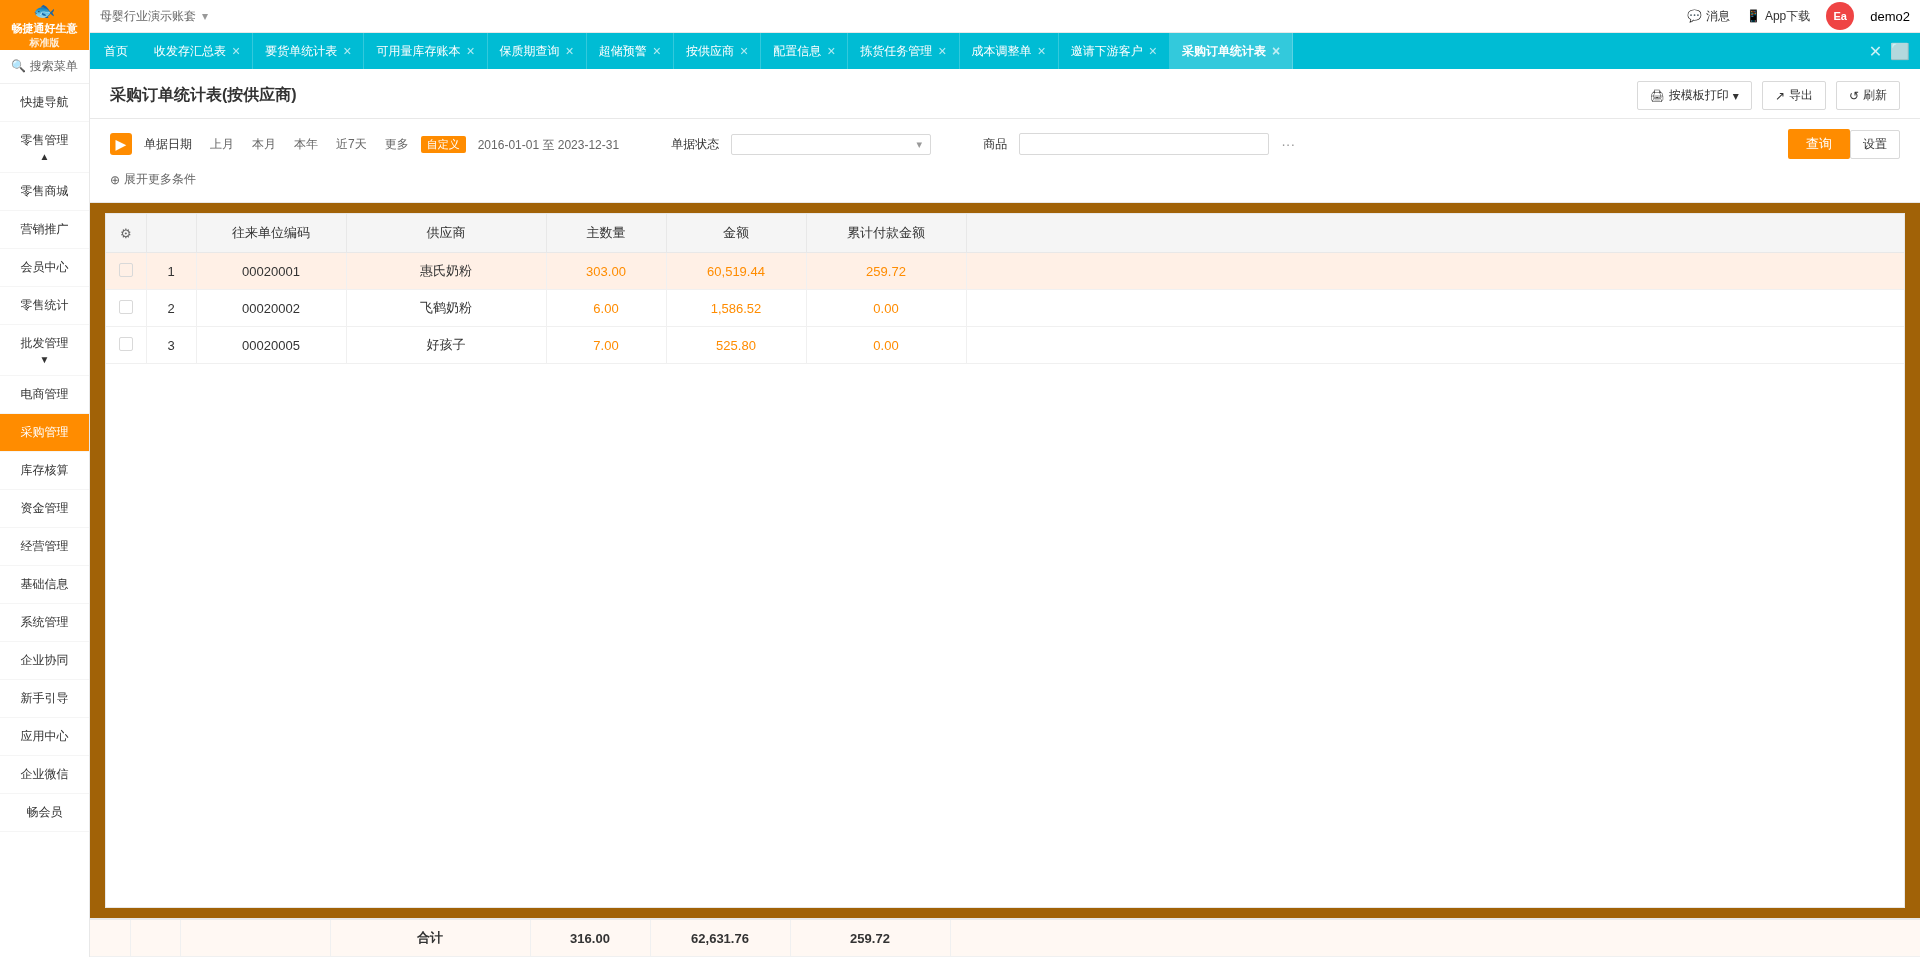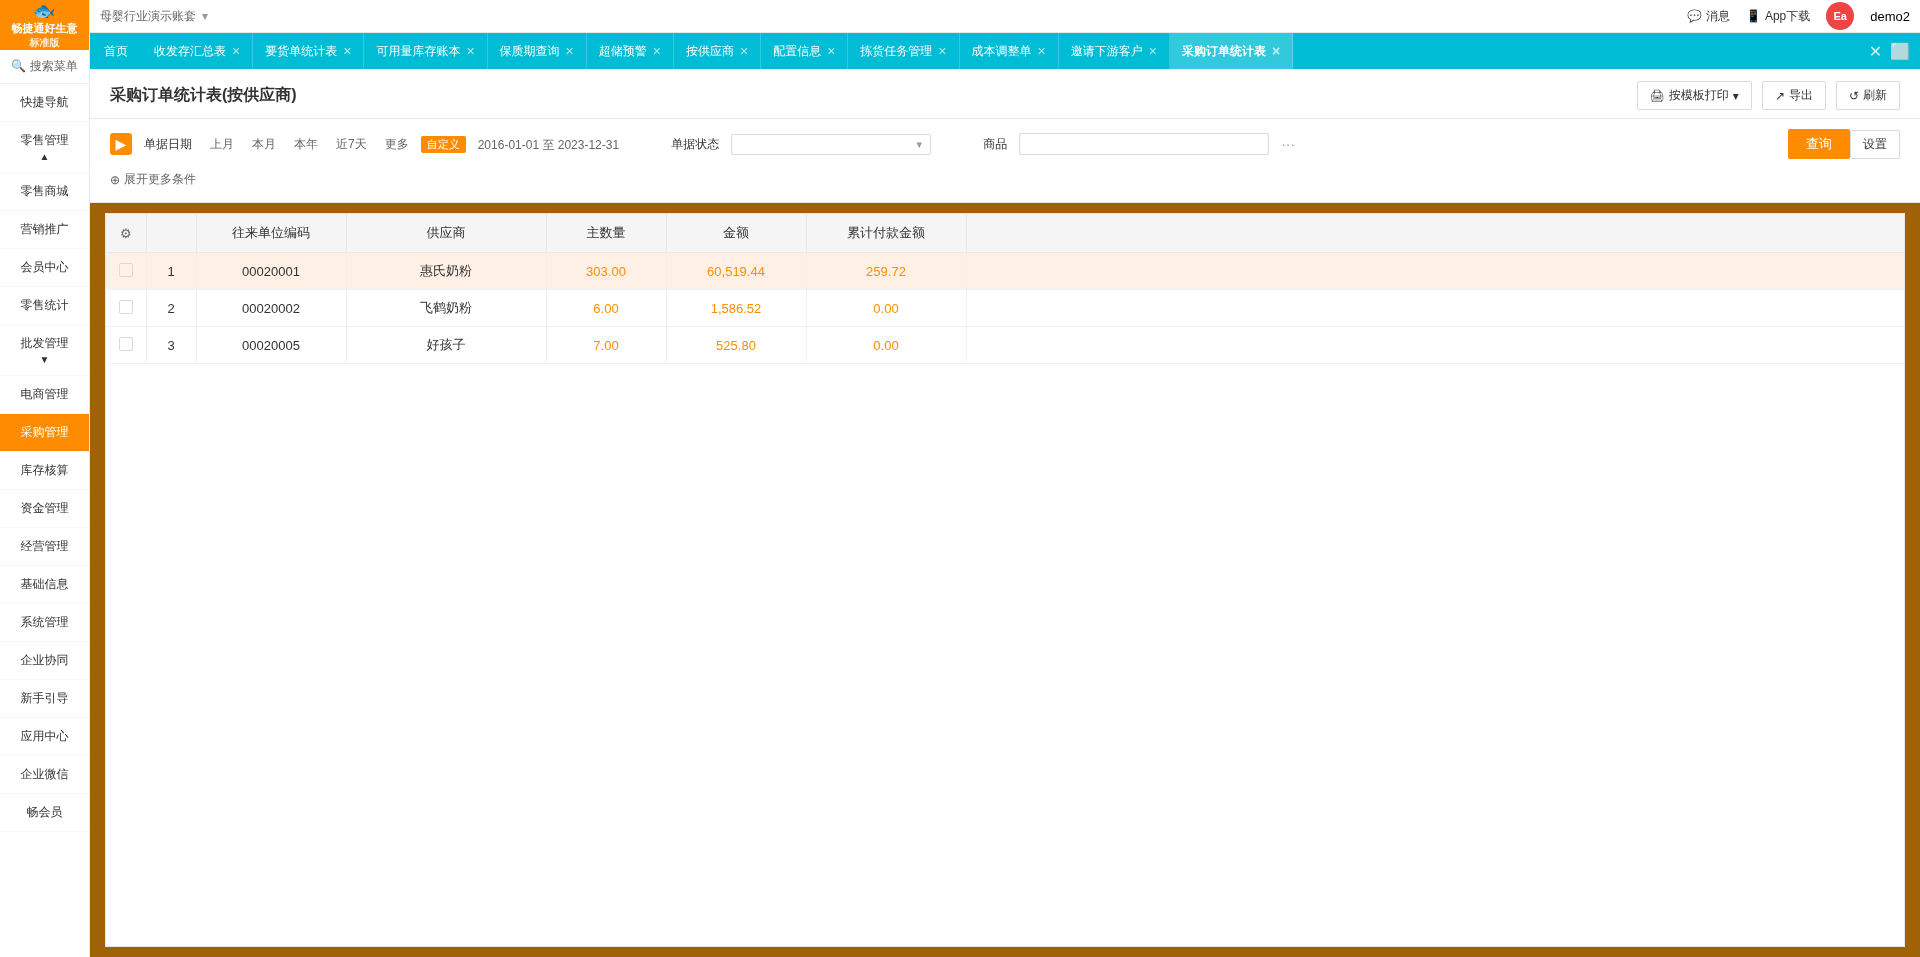--- a/index.html
+++ b/index.html
@@ -686,15 +686,31 @@
             <td class="col-supplier">好孩子</td>
             <td class="col-qty td-link">7.00</td>
             <td class="col-amount td-link">525.80</td>
             <td class="col-paid td-link">0.00</td>
             <td></td>
           </tr>
         </tbody>
       </table>
     </div>
 
+    <div id="footer-row">
+      <table id="summary-table">
+        <tbody>
+            <tr>
+          <td style="width:40px;"></td>
+          <td style="width:50px;"></td>
+          <td style="width:150px;"></td>
+          <td style="width:200px;text-align:center;">合计</td>
+          <td style="width:120px;">316.00</td>
+          <td style="width:140px;">62,631.76</td>
+          <td style="width:160px;">259.72</td>
+          <td></td>
+        </tr>
+      </tbody>
+        </table>
+    </div>
 
   </div>
 </div>
 
 </body></html>

